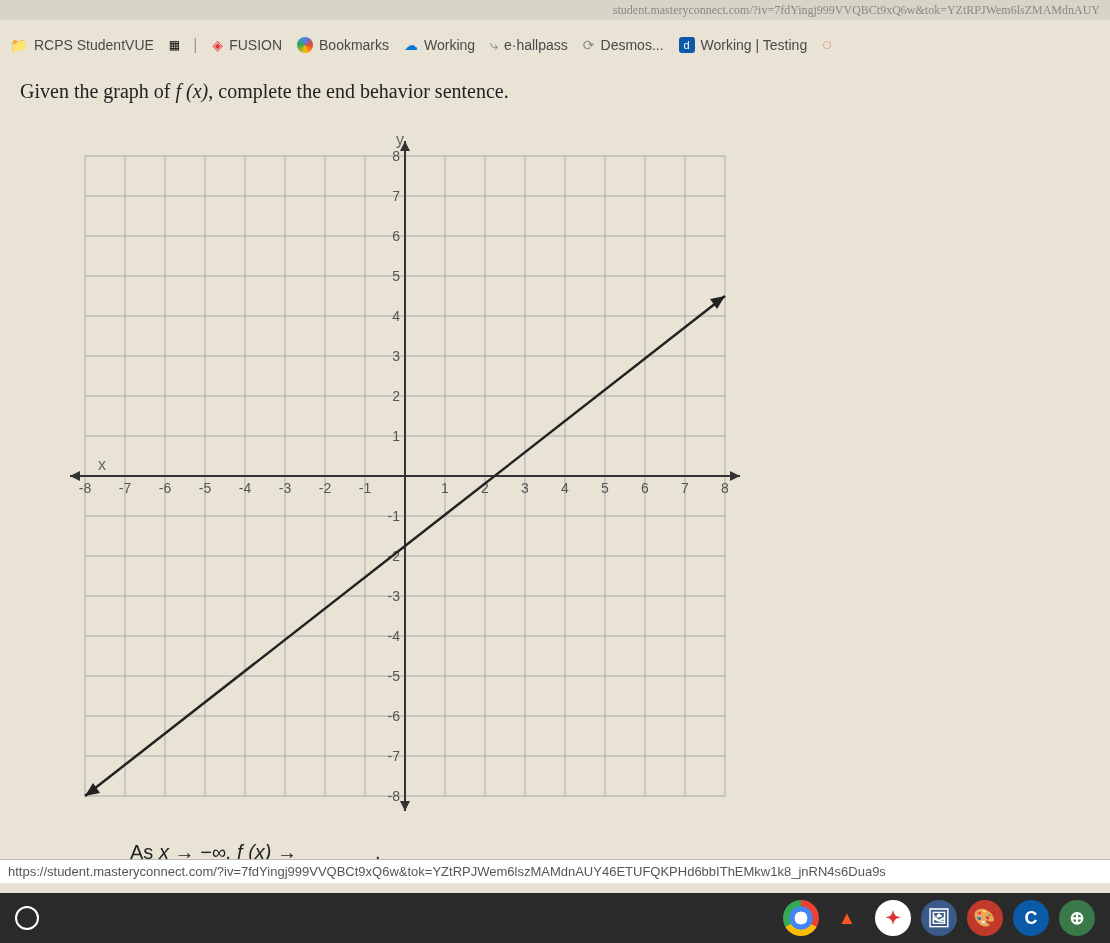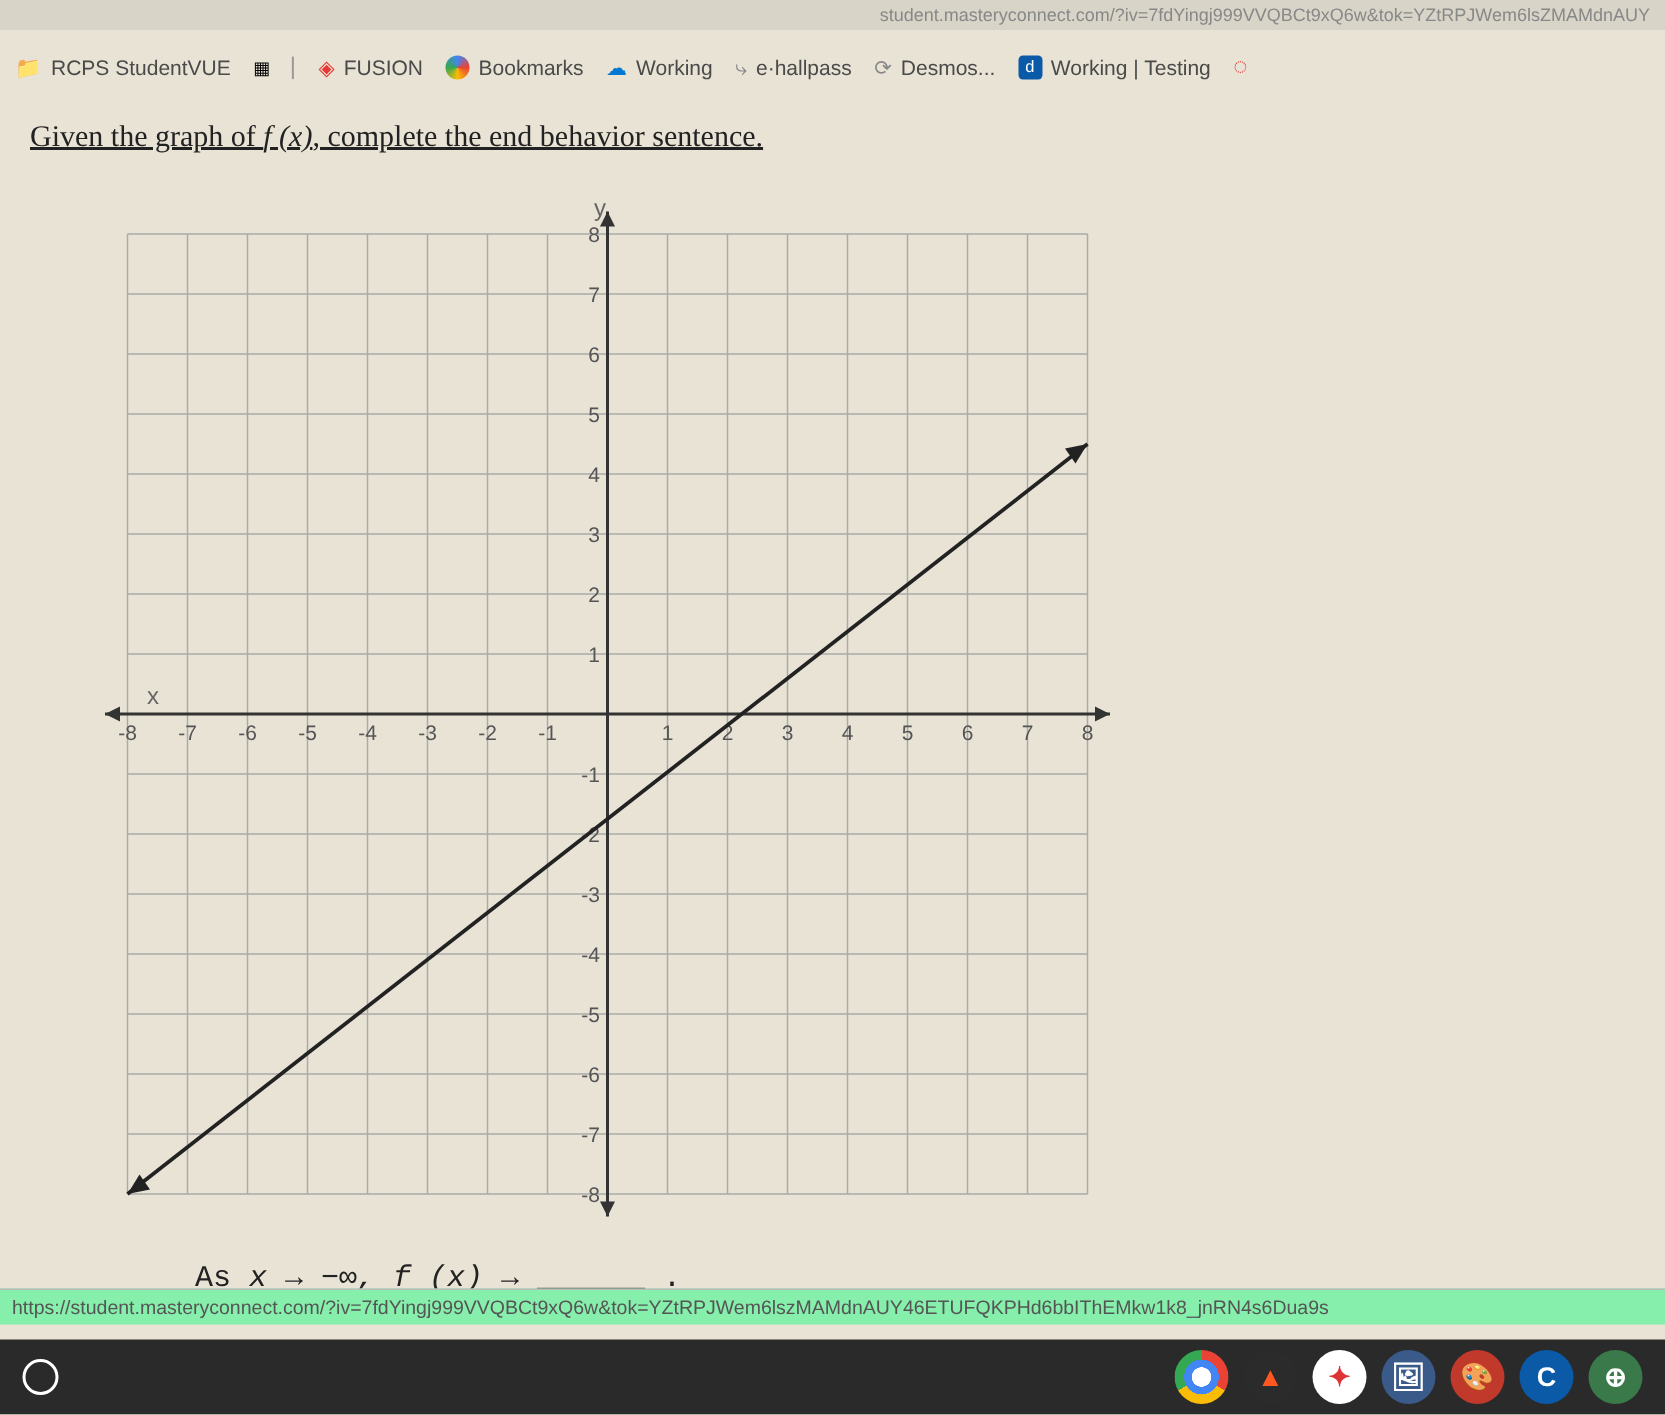--- a/index.html
+++ b/index.html
@@ -37,44 +37,43 @@
     }
     .divider {
       color: #999;
       font-size: 16px;
     }
     .question-text {
       padding: 10px 20px;
       font-size: 20px;
       color: #222;
       font-family: Georgia, serif;
-      text-decoration: underline;
     }
     .graph-container {
       position: relative;
       margin: 18px 0 0 60px;
       width: 690px;
       height: 690px;
     }
     .graph-svg {
       width: 100%;
       height: 100%;
     }
     .answer-line {
       padding: 20px 0 0 130px;
       font-size: 20px;
-      font-family: Liberation Mono, monospace;
+      font-family: Liberation Sans, sans-serif;
       color: #222;
     }
     .status-bar {
       position: absolute;
       bottom: 60px;
       left: 0;
       width: 100%;
-      background: #86efac;
+      background: #ffffff;
       padding: 4px 8px;
       font-size: 13px;
       color: #555;
       border-top: 1px solid #bbb;
     }
     .taskbar {
       position: absolute;
       bottom: 0;
       left: 0;
       width: 100%;
@@ -119,21 +118,21 @@
       background: conic-gradient(#4285f4, #ea4335, #fbbc05, #34a853, #4285f4);
     }
     .onedrive-icon { color: #0078d4; }
     .working-icon { color: #888; }
     .desmos-icon { background: #0a5aa8; color: #fff; width: 16px; height: 16px; font-size: 11px; border-radius: 3px; display:flex; align-items:center; justify-content:center; }
   </style>
 </head>
 <body>
 
 <div style="height:20px; background:#d8d4c7; display:flex; align-items:center; justify-content:flex-end; padding:0 10px; color:#888; font-size:12px;">
-  <span style="font-family:Liberation Sans, sans-serif;">student.masteryconnect.com/?iv=7fdYingj999VVQBCt9xQ6w&amp;tok=YZtRPJWem6lsZMAMdnAUY</span>
+  <span style="font-family:Liberation Serif, serif;">student.masteryconnect.com/?iv=7fdYingj999VVQBCt9xQ6w&amp;tok=YZtRPJWem6lsZMAMdnAUY</span>
 </div>
 
 <div class="toolbar">
   <div class="bookmark-item">
     <span class="icon-box">📁</span>
     <span>RCPS StudentVUE</span>
   </div>
   <span class="icon-box" style="font-size:12px; letter-spacing:-2px;">▦</span>
   <span class="divider">|</span>
   <div class="bookmark-item">

